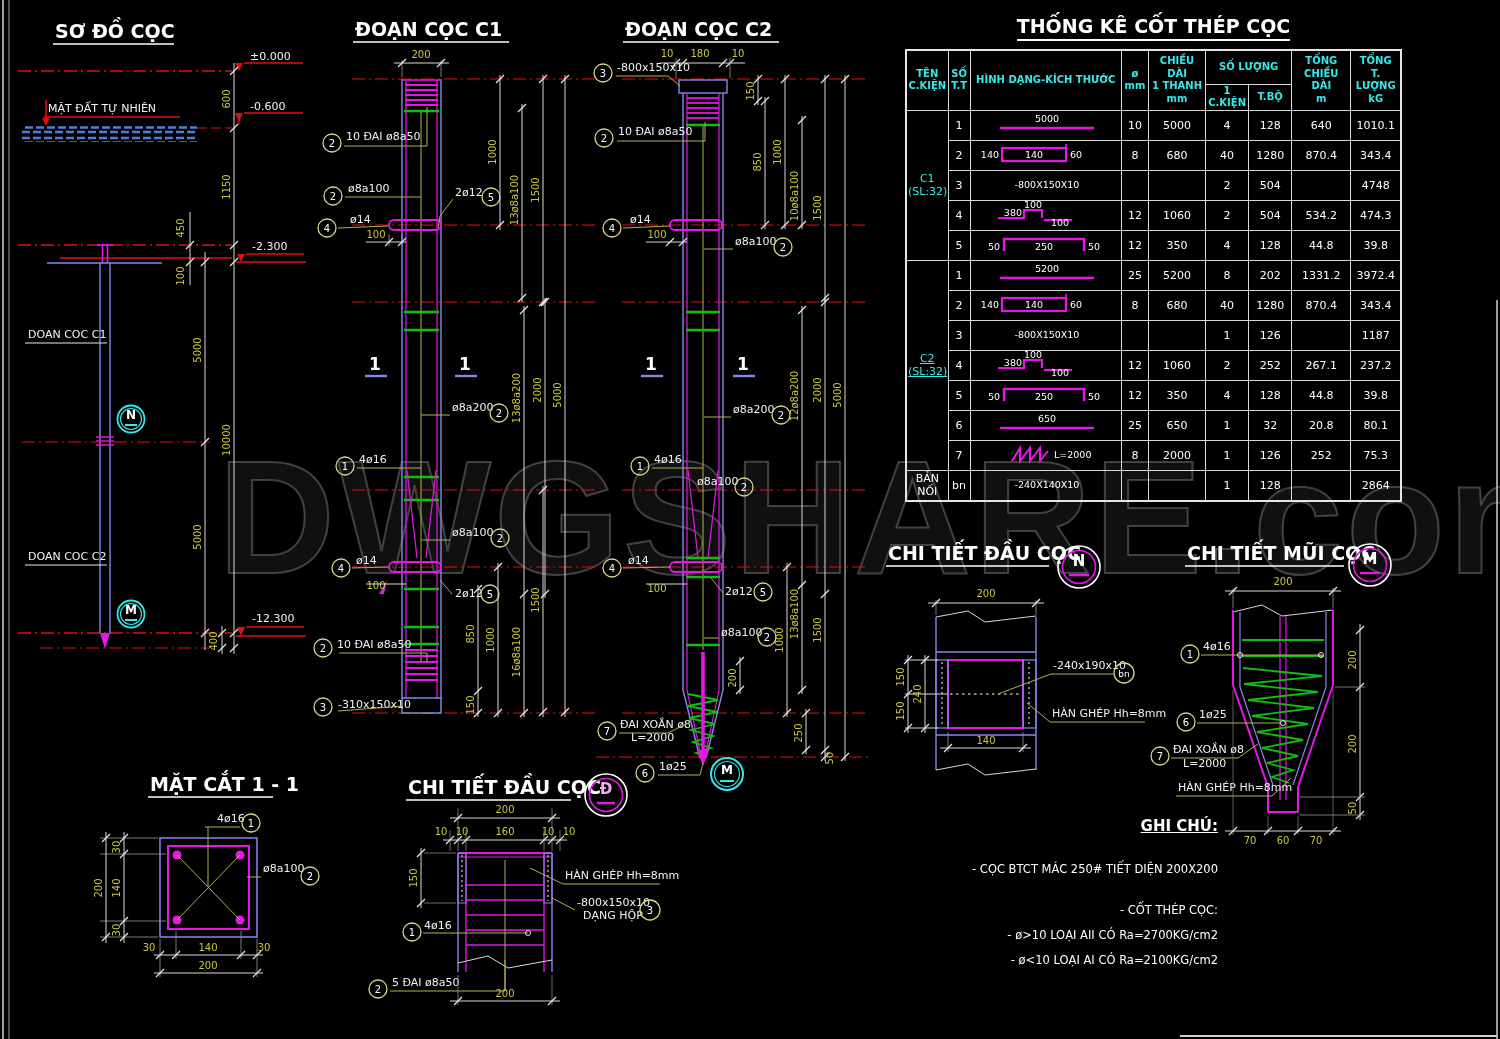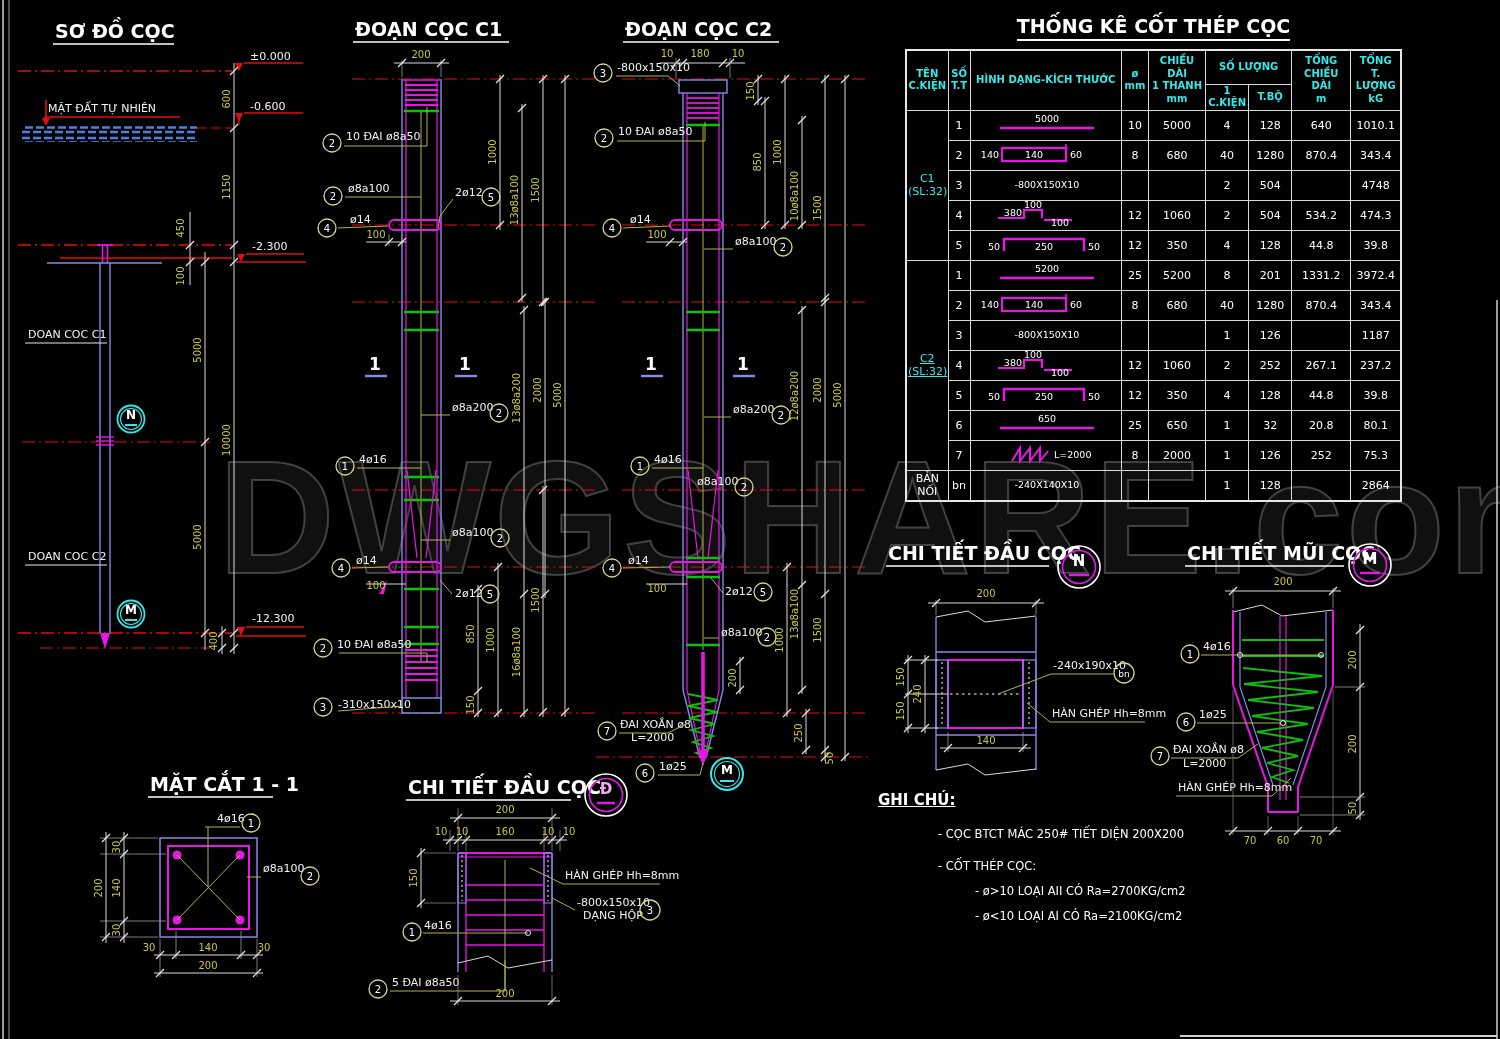--- a/index.html
+++ b/index.html
@@ -24,23 +24,23 @@
   .stat .tw{ text-align:center;}
   .stat .ttl2{padding-bottom:2px;border-bottom:2px solid #fff;}
   table.tb{width:497px;table-layout:fixed;border-collapse:collapse;margin-top:8px;
         border:2px solid #e6e6e6;}
   table.tb th,table.tb td{border:1px solid #d9d9d9;text-align:center;vertical-align:middle;
         padding:0 1px;overflow:hidden;}
   table.tb th{color:#35e8e8;font:bold 10px "DejaVu Sans",sans-serif;line-height:1.25;}
   table.tb td{color:#fff;font:11px "DejaVu Sans",sans-serif;height:26px;}
   td.gname{color:#35e8e8;font-weight:bold;font-size:11px;line-height:1.3;margin-left:16px;}
   
-  .notes{position:absolute;left:878px;top:790px;width:340px;z-index:3;color:#fff;}
+  .notes{position:absolute;left:878px;top:816px;width:340px;z-index:3;color:#fff;text-align:right;}
   .notes .nt{font:bold 15px "DejaVu Sans",sans-serif;text-decoration:underline;}
-  .notes .ni{font:11.5px "DejaVu Sans",sans-serif;margin-top:18px;margin-left:60px;}
+  .notes .ni{font:11.5px "DejaVu Sans",sans-serif;margin-top:27px;margin-left:60px;}
   .notes .ns{font:11.5px "DejaVu Sans",sans-serif;margin-top:11px;margin-left:97px;}
 </style>
 </head>
 <body>
 
 <div id="stage">
 
   <div class="wm">DWGSHARE.com</div>
 
   <svg width="1500" height="1039" viewBox="0 0 1500 1039">
@@ -877,21 +877,21 @@
           <tr>
             <td rowspan="7" class="gname" style="color: rgb(53, 232, 232); text-decoration: underline;">C2<br>(SL:32)</td>
             <td>1</td>
             <td><svg width="147" height="26" viewBox="0 0 147 26" style="position:static">
                 <line x1="28" y1="17" x2="122" y2="17" stroke="#e616e6" stroke-width="2.6"></line>
                 <text x="75" y="11" fill="#fff" font-size="9.5" text-anchor="middle" font-family="DejaVu Sans,sans-serif">5200</text>
               </svg></td>
             <td>25</td>
             <td>5200</td>
             <td>8</td>
-            <td>201</td>
+            <td>202</td>
             <td>1331.2</td>
             <td>3972.4</td>
           </tr>
           <tr>
             <td>2</td>
             <td><svg width="147" height="26" viewBox="0 0 147 26" style="position:static">
                 <rect x="30" y="7" width="64" height="13" fill="none" stroke="#e616e6" stroke-width="2.2"></rect>
                 <line x1="94" y1="3" x2="94" y2="11" stroke="#e616e6" stroke-width="1.6"></line>
                 <text x="27" y="17" fill="#fff" font-size="9.5" text-anchor="end" font-family="DejaVu Sans,sans-serif">140</text>
                 <text x="62" y="17" fill="#fff" font-size="9.5" text-anchor="middle" font-family="DejaVu Sans,sans-serif">140</text>

